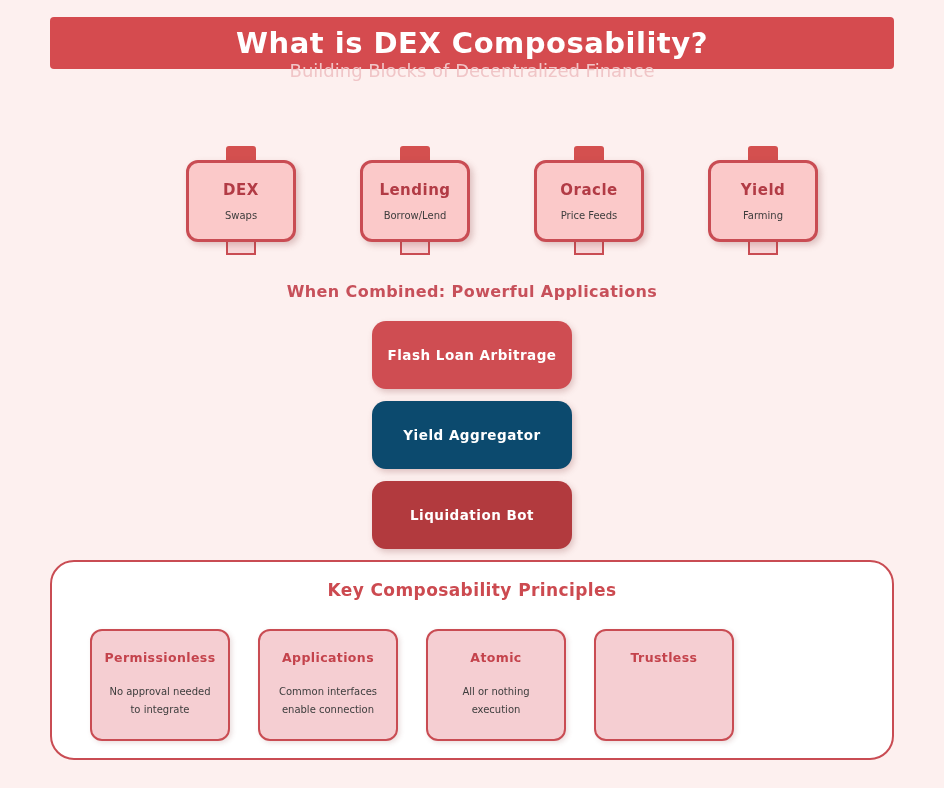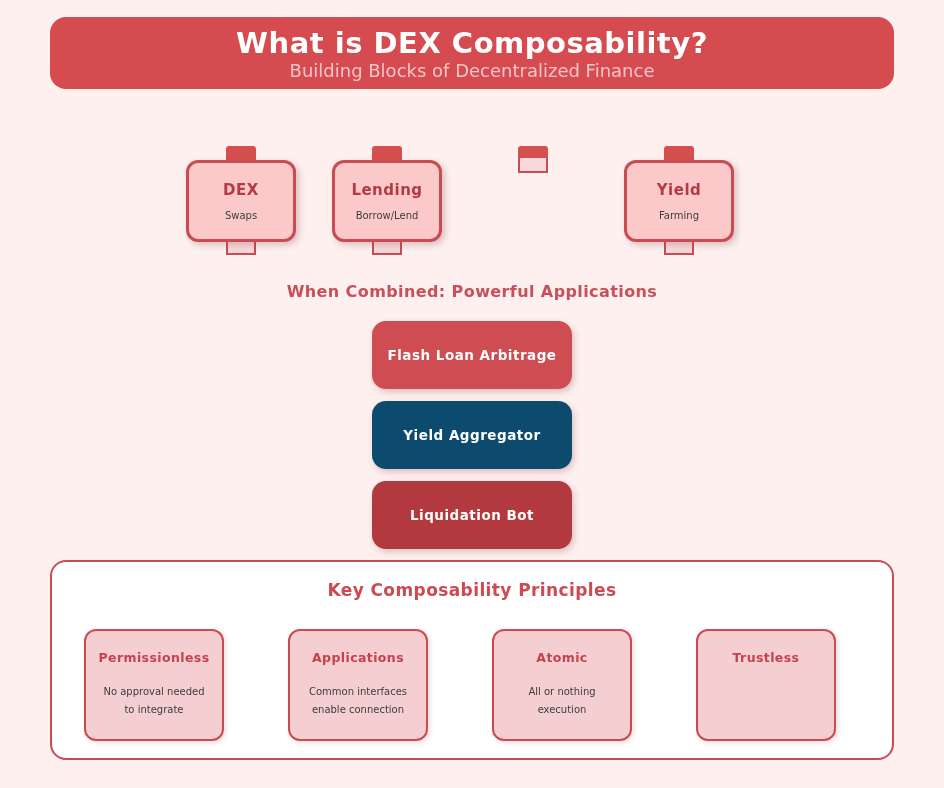--- a/index.html
+++ b/index.html
@@ -8,23 +8,23 @@
     background: #fdf0ef;
     font-family: "DejaVu Sans", "Liberation Sans", sans-serif;
     position: relative;
     overflow: hidden;
   }
   .page { position: absolute; inset: 0; }
 
   
   .banner {
     position: absolute; left: 50px; top: 17px;
-    width: 844px; height: 72px;
+    width: 844px; height: 52px;
     background: #d54b4f;
-    border-radius: 16px;
+    border-radius: 4px;
     text-align: center;
     box-sizing: border-box;
     padding-top: 10px;
   }
   .banner-title {
     color: #ffffff; font-size: 29px; font-weight: bold;
     line-height: 33px; letter-spacing: 0.5px;
   }
   .banner-subtitle {
     color: #f0c5c7; font-size: 18px; line-height: 18px; margin-top: 2px;
@@ -36,21 +36,21 @@
     text-align: center;
     color: #c7505a; font-size: 16px; font-weight: bold;
     letter-spacing: 0.4px;
   }
   .lego-heading { top: 111px; }
   .combined-heading { top: 282px; }
 
   
   .bricks-row {
     position: absolute; left: 146px; top: 146px;
-    width: 560px; display: flex; gap: 36px; padding-left: 40px;
+    width: 560px; display: flex; gap: 64px; padding-left: 40px;
   }
   .brick { width: 110px; display: flex; flex-direction: column; align-items: center; }
   .stud {
     width: 30px; height: 14px;
     background: #d4504f;
     border-radius: 3px 3px 0 0;
   }
   .brick-body {
     position: relative; z-index: 1;
     width: 110px; height: 82px; box-sizing: border-box;
@@ -83,29 +83,29 @@
     color: #ffffff; font-size: 13.5px; font-weight: bold; letter-spacing: 0.5px;
     box-shadow: 2px 3px 6px rgba(140, 70, 70, 0.28);
   }
 
   
   .principles-panel {
     position: absolute; left: 50px; top: 560px;
     width: 844px; height: 200px; box-sizing: border-box;
     background: #ffffff;
     border: 2px solid #c94c53;
-    border-radius: 16px;
+    border-radius: 24px;
   }
   .principles-heading {
     margin-top: 18px; text-align: center;
     color: #cc4a50; font-size: 17px; font-weight: bold; letter-spacing: 0.4px;
   }
   .cards-row {
-    position: absolute; left: 32px; top: 67px;
-    display: flex; gap: 64px;
+    position: absolute; left: 38px; top: 67px;
+    display: flex; gap: 28px;
   }
   .principle-card {
     width: 140px; height: 112px; box-sizing: border-box;
     background: #f5ced2;
     border: 2px solid #c94c53;
     border-radius: 12px;
     text-align: center;
     box-shadow: 2px 2px 5px rgba(140, 70, 70, 0.18);
   }
   .card-title {
@@ -137,20 +137,24 @@
     <div class="brick">
       <div class="stud"></div>
       <div class="brick-body">
         <div class="brick-title">Lending</div>
         <div class="brick-sub">Borrow/Lend</div>
       </div>
       <div class="brick-tab"></div>
     </div>
     <div class="brick">
       <div class="stud"></div>
+      <div class="brick-body">
+        <div class="brick-title">Oracle</div>
+        <div class="brick-sub">Price Feeds</div>
+      </div>
       <div class="brick-tab"></div>
     </div>
     <div class="brick">
       <div class="stud"></div>
       <div class="brick-body">
         <div class="brick-title">Yield</div>
         <div class="brick-sub">Farming</div>
       </div>
       <div class="brick-tab"></div>
     </div>

